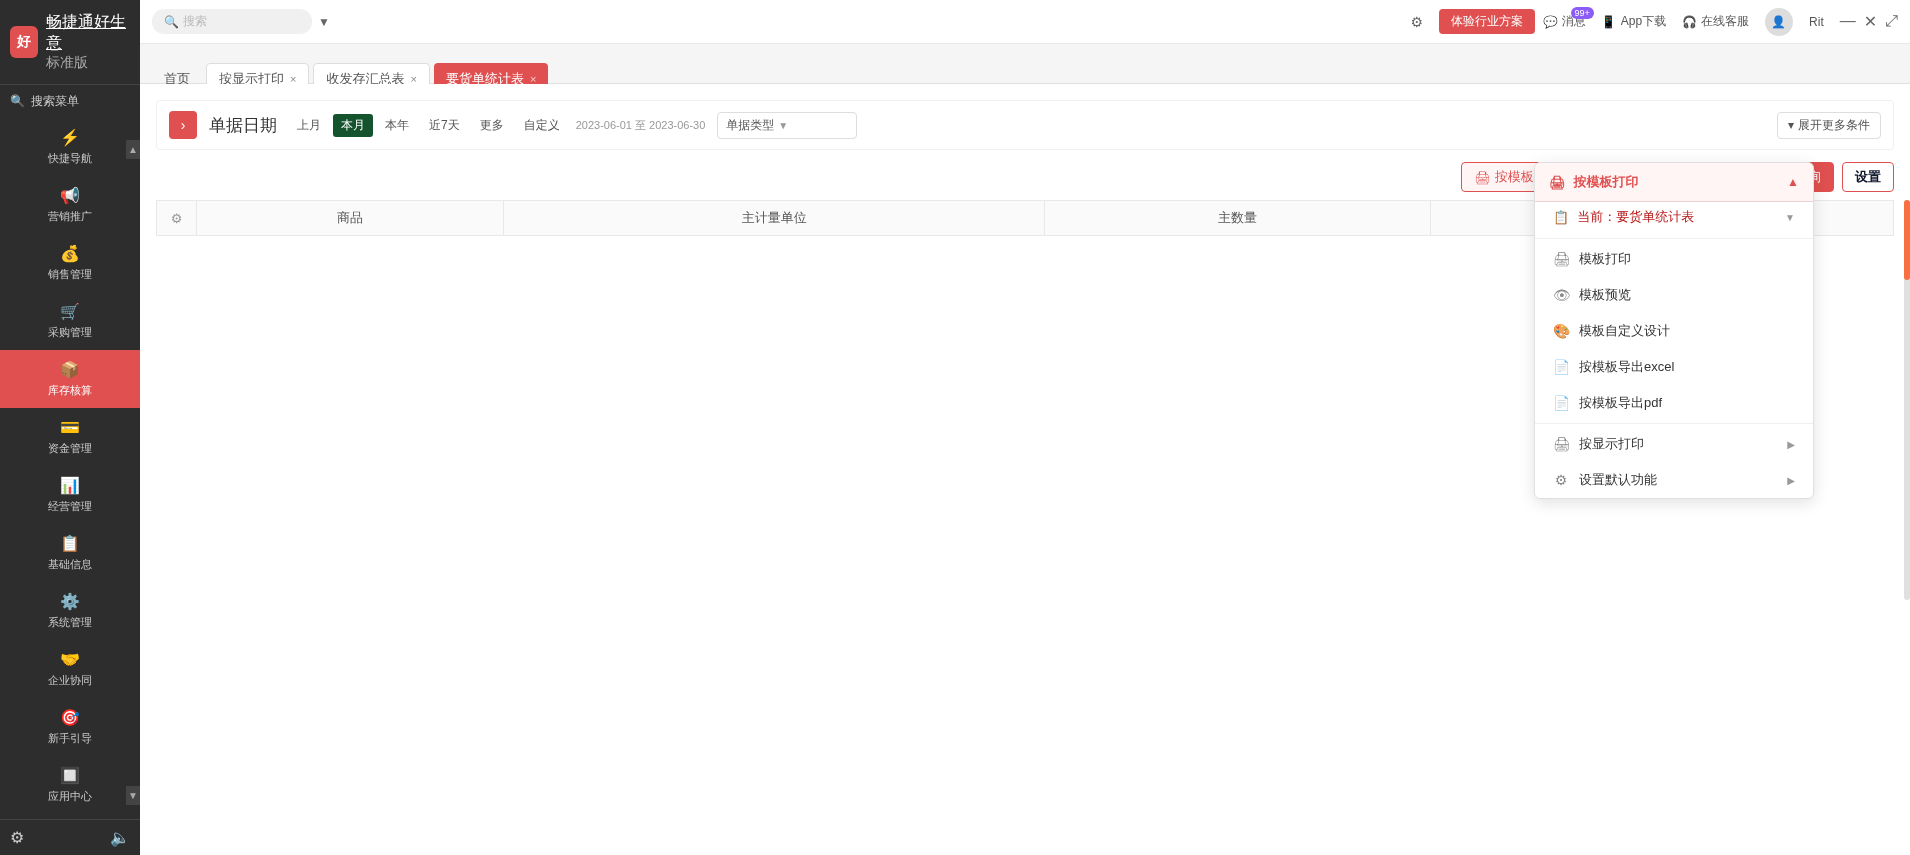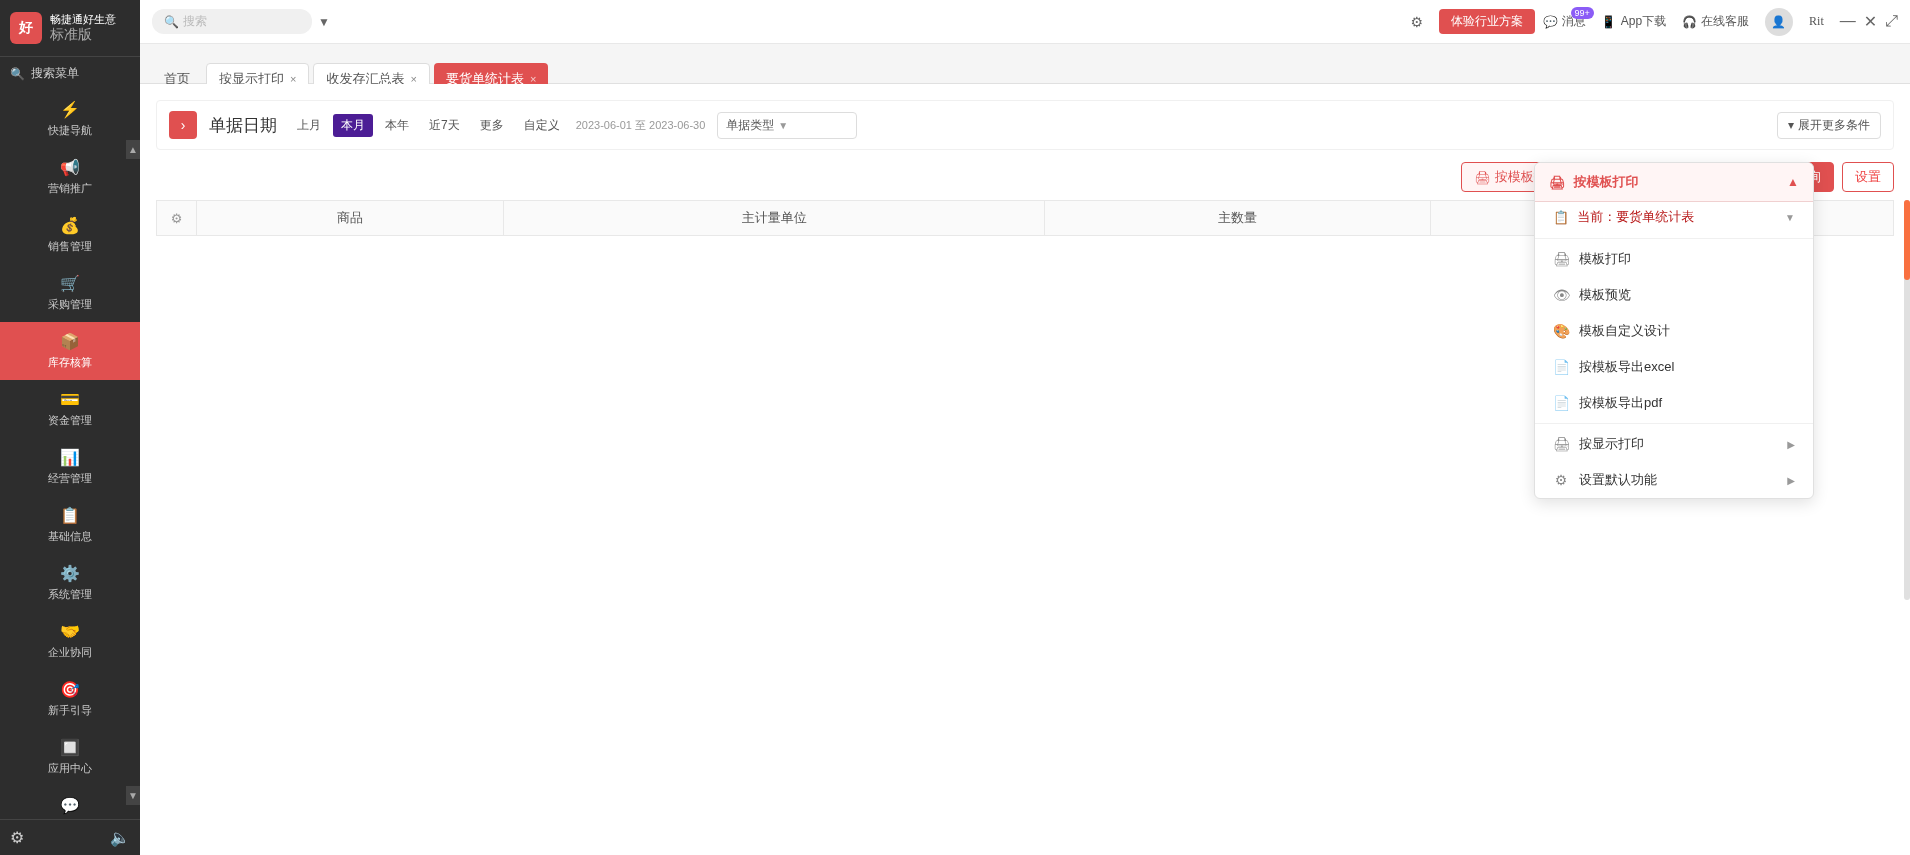--- a/index.html
+++ b/index.html
@@ -23,21 +23,21 @@
       border-bottom: 1px solid #444;
     }
     .logo-icon {
       width: 32px;
       height: 32px;
       background: #e05050;
       border-radius: 6px;
       display: flex; align-items: center; justify-content: center;
       color: white; font-size: 14px; font-weight: bold;
     }
-    .logo-text { font-size: 11px; color: #fff; line-height: 1.3; }
+    .logo-text { font-size: 16px; color: #fff; line-height: 1.3; text-decoration: underline; }
     .logo-badge { font-size: 14px; color: #aaa; }
     .sidebar-search {
       padding: 8px 10px;
       display: flex; align-items: center; gap: 6px;
       cursor: pointer;
       font-size: 12px;
       color: #ccc;
     }
     .sidebar-nav { flex: 1; overflow-y: auto; }
     .sidebar-nav::-webkit-scrollbar { width: 4px; }
@@ -129,21 +129,21 @@
       position: absolute;
       top: -6px; right: -8px;
     }
     .topbar-avatar {
       width: 28px; height: 28px;
       background: #ddd;
       border-radius: 50%;
       display: flex; align-items: center; justify-content: center;
       font-size: 12px; color: #888;
     }
-    .topbar-username { font-size: 12px; color: #555; font-family: Liberation Serif, serif; }
+    .topbar-username { font-size: 12px; color: #555; }
     .topbar-window-btns {
       display: flex; gap: 8px; margin-left: 8px;
     }
     .win-btn { font-size: 16px; color: #666; cursor: pointer; }
 
     
     .tabbar {
       height: 40px;
       background: #f5f5f5;
       display: flex;
@@ -221,21 +221,21 @@
     .date-btn {
       padding: 3px 8px;
       font-size: 12px;
       border-radius: 3px;
       cursor: pointer;
       color: #555;
       background: transparent;
       border: none;
     }
     .date-btn.active {
-      background: #4c1d95;
+      background: #14532d;
       color: #fff;
       border-radius: 3px;
       text-align: center;
     }
     .date-range { font-size: 11px; color: #999; margin-left: 4px; }
     .filter-select {
       display: flex; align-items: center; gap: 4px;
       border: 1px solid #ddd;
       border-radius: 4px;
       padding: 4px 8px;
@@ -285,22 +285,23 @@
     }
     .action-btn.export-btn { color: #555; }
     .action-btn.refresh-btn { color: #555; }
     .action-btn.query-btn {
       background: #e05050;
       color: #fff;
       border-color: #e05050;
     }
     .action-btn.settings-btn {
       background: #fff;
-      color: #ef4444;
+      color: #0f172a;
       border-color: #e05050;
+      font-weight: bold;
     }
     .three-dots-btn {
       padding: 5px 8px;
       border-radius: 4px;
       font-size: 13px;
       cursor: pointer;
       border: 1px solid #ddd;
       background: #fff;
       color: #555;
     }

